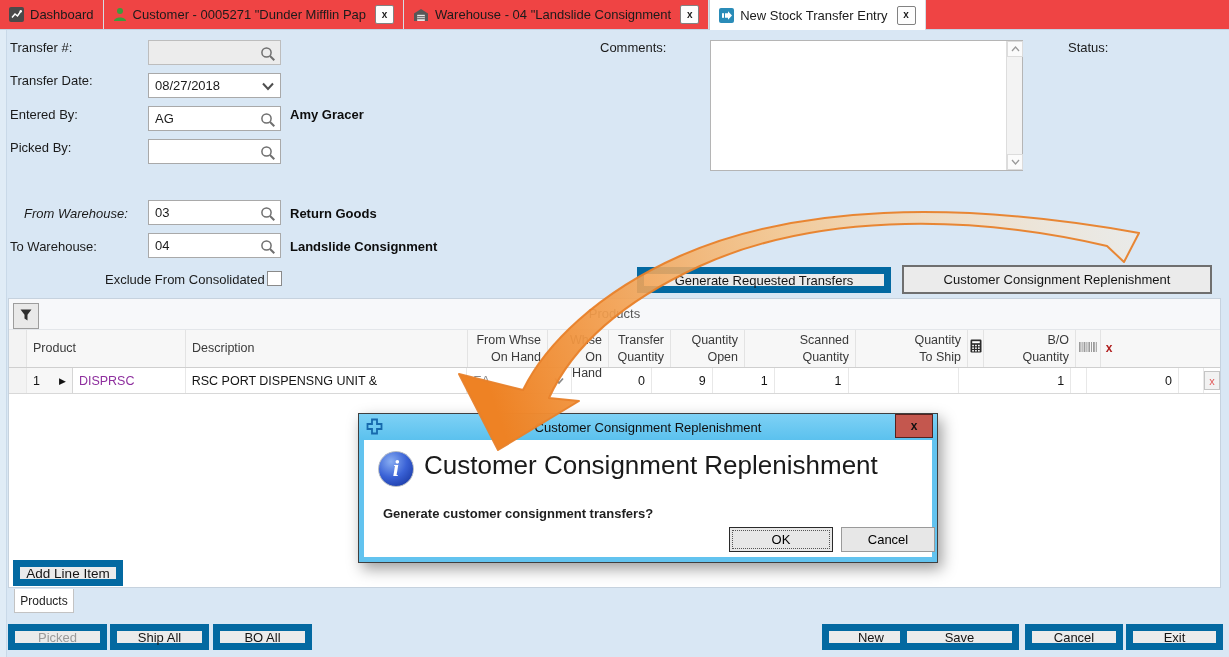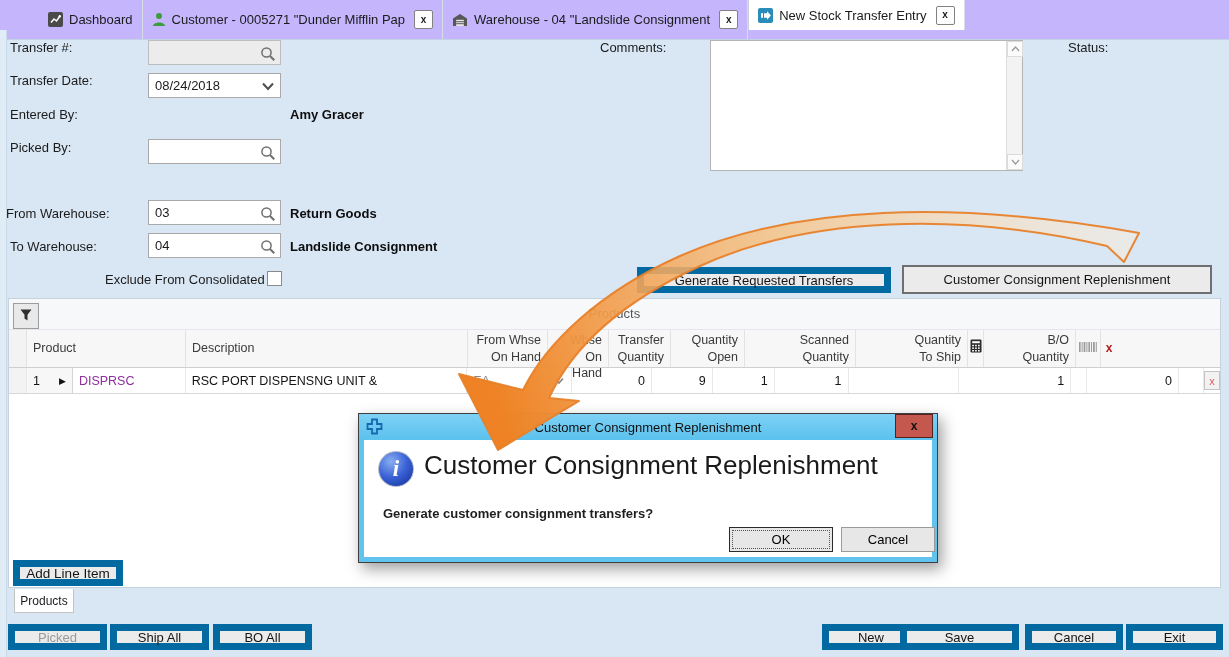--- a/index.html
+++ b/index.html
@@ -1,22 +1,22 @@
 <!DOCTYPE html>
 <html><head>
 <meta charset="utf-8">
 <style>
   html,body{margin:0;padding:0;background:#d9e7f4;}
   *{box-sizing:border-box;}
   .page{position:relative;width:1229px;height:657px;background:#d9e7f4;
         font-family:"Liberation Sans",sans-serif;font-size:13px;color:#1b1b1b;overflow:hidden;}
 
   
-  .tabbar{position:absolute;left:0;top:0;width:1229px;height:40px;background:#c4b5fd;
-          border-bottom:1px solid #c2d3e3;display:flex;align-items:stretch;padding-left:39px;}
+  .tabbar{position:absolute;left:0;top:0;width:1229px;height:30px;background:#ef4444;
+          border-bottom:1px solid #c2d3e3;display:flex;align-items:stretch;}
   .tab{display:flex;align-items:center;padding:0 9px;border-right:1px solid #d6dde5;
        white-space:nowrap;cursor:default;}
   .tab .ticon{margin-right:6px;display:flex;align-items:center;}
   .tab.active{background:#fff;border-left:1px solid #c6cdd5;position:relative;z-index:2;height:30px;}
   .tab-close{width:19px;height:19px;margin-left:9px;background:#fdfdfd;border:1px solid #828282;
              border-radius:2px;font-size:10px;font-weight:bold;color:#1a1a1a;display:flex;
              align-items:center;justify-content:center;line-height:1;}
 
   
   .lbl{position:absolute;white-space:nowrap;color:#1b1b1b;}
@@ -142,39 +142,48 @@
       <span class="tab-close">x</span>
     </div>
   </div>
 
   <div class="leftstrip"></div>
 
   <div class="lbl" style="left:10px;top:40px;">Transfer #:</div>
   <div class="lbl" style="left:10px;top:73px;">Transfer Date:</div>
   <div class="lbl" style="left:10px;top:107px;text-align:right;">Entered By:</div>
   <div class="lbl" style="left:10px;top:140px;">Picked By:</div>
-  <div class="lbl" style="left:6px;top:206px;">From Warehouse:</div>
+  <div class="lbl" style="left:24px;top:206px;font-style:italic;">From Warehouse:</div>
   <div class="lbl" style="left:10px;top:239px;">To Warehouse:</div>
   <div class="lbl" style="left:600px;top:40px;">Comments:</div>
   <div class="lbl" style="left:1068px;top:40px;">Status:</div>
 
   <div class="field disabled" style="left:148px;top:40px;">
     <span></span>
     <span class="ficon">
       <svg width="16" height="16" viewBox="0 0 16 16">
           <circle cx="6.5" cy="6.5" r="4.6" fill="none" stroke="#6f6f6f" stroke-width="1.5"></circle>
           <line x1="10" y1="10" x2="14.3" y2="14.3" stroke="#6f6f6f" stroke-width="2"></line>
         </svg>
     </span>
   </div>
   <div class="field" style="left:148px;top:73px;">
-    <span>08/24/2018</span>
+    <span>08/27/2018</span>
     <span class="ficon">
       <svg width="14" height="9">
           <polyline points="2,1.5 7,7 12,1.5" fill="none" stroke="#4f4f4f" stroke-width="2"></polyline>
+        </svg>
+    </span>
+  </div>
+  <div class="field" style="left:148px;top:106px;">
+    <span>AG</span>
+    <span class="ficon">
+      <svg width="16" height="16" viewBox="0 0 16 16">
+          <circle cx="6.5" cy="6.5" r="4.6" fill="none" stroke="#6f6f6f" stroke-width="1.5"></circle>
+          <line x1="10" y1="10" x2="14.3" y2="14.3" stroke="#6f6f6f" stroke-width="2"></line>
         </svg>
     </span>
   </div>
   <div class="annot" style="left:290px;top:107px;">Amy Gracer</div>
   <div class="field" style="left:148px;top:139px;">
     <span></span>
     <span class="ficon">
       <svg width="16" height="16" viewBox="0 0 16 16">
           <circle cx="6.5" cy="6.5" r="4.6" fill="none" stroke="#6f6f6f" stroke-width="1.5"></circle>
           <line x1="10" y1="10" x2="14.3" y2="14.3" stroke="#6f6f6f" stroke-width="2"></line>

